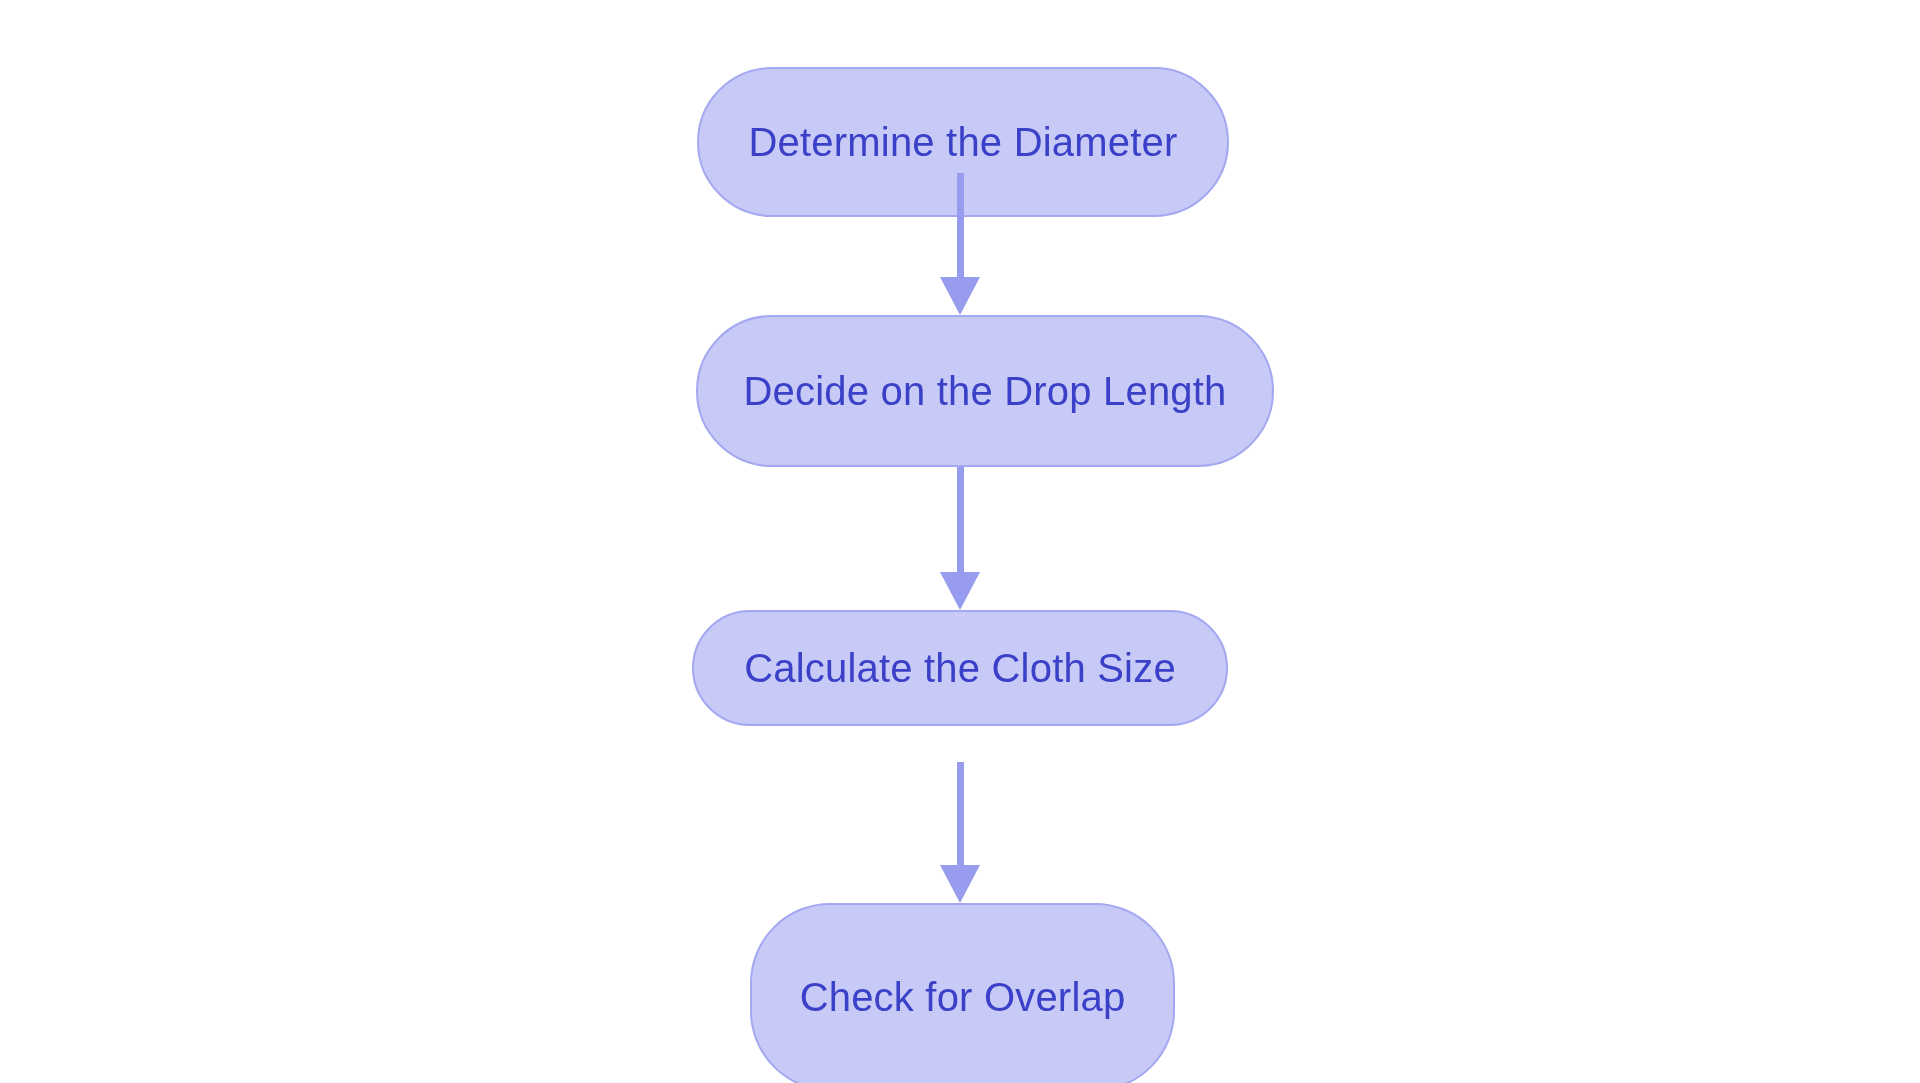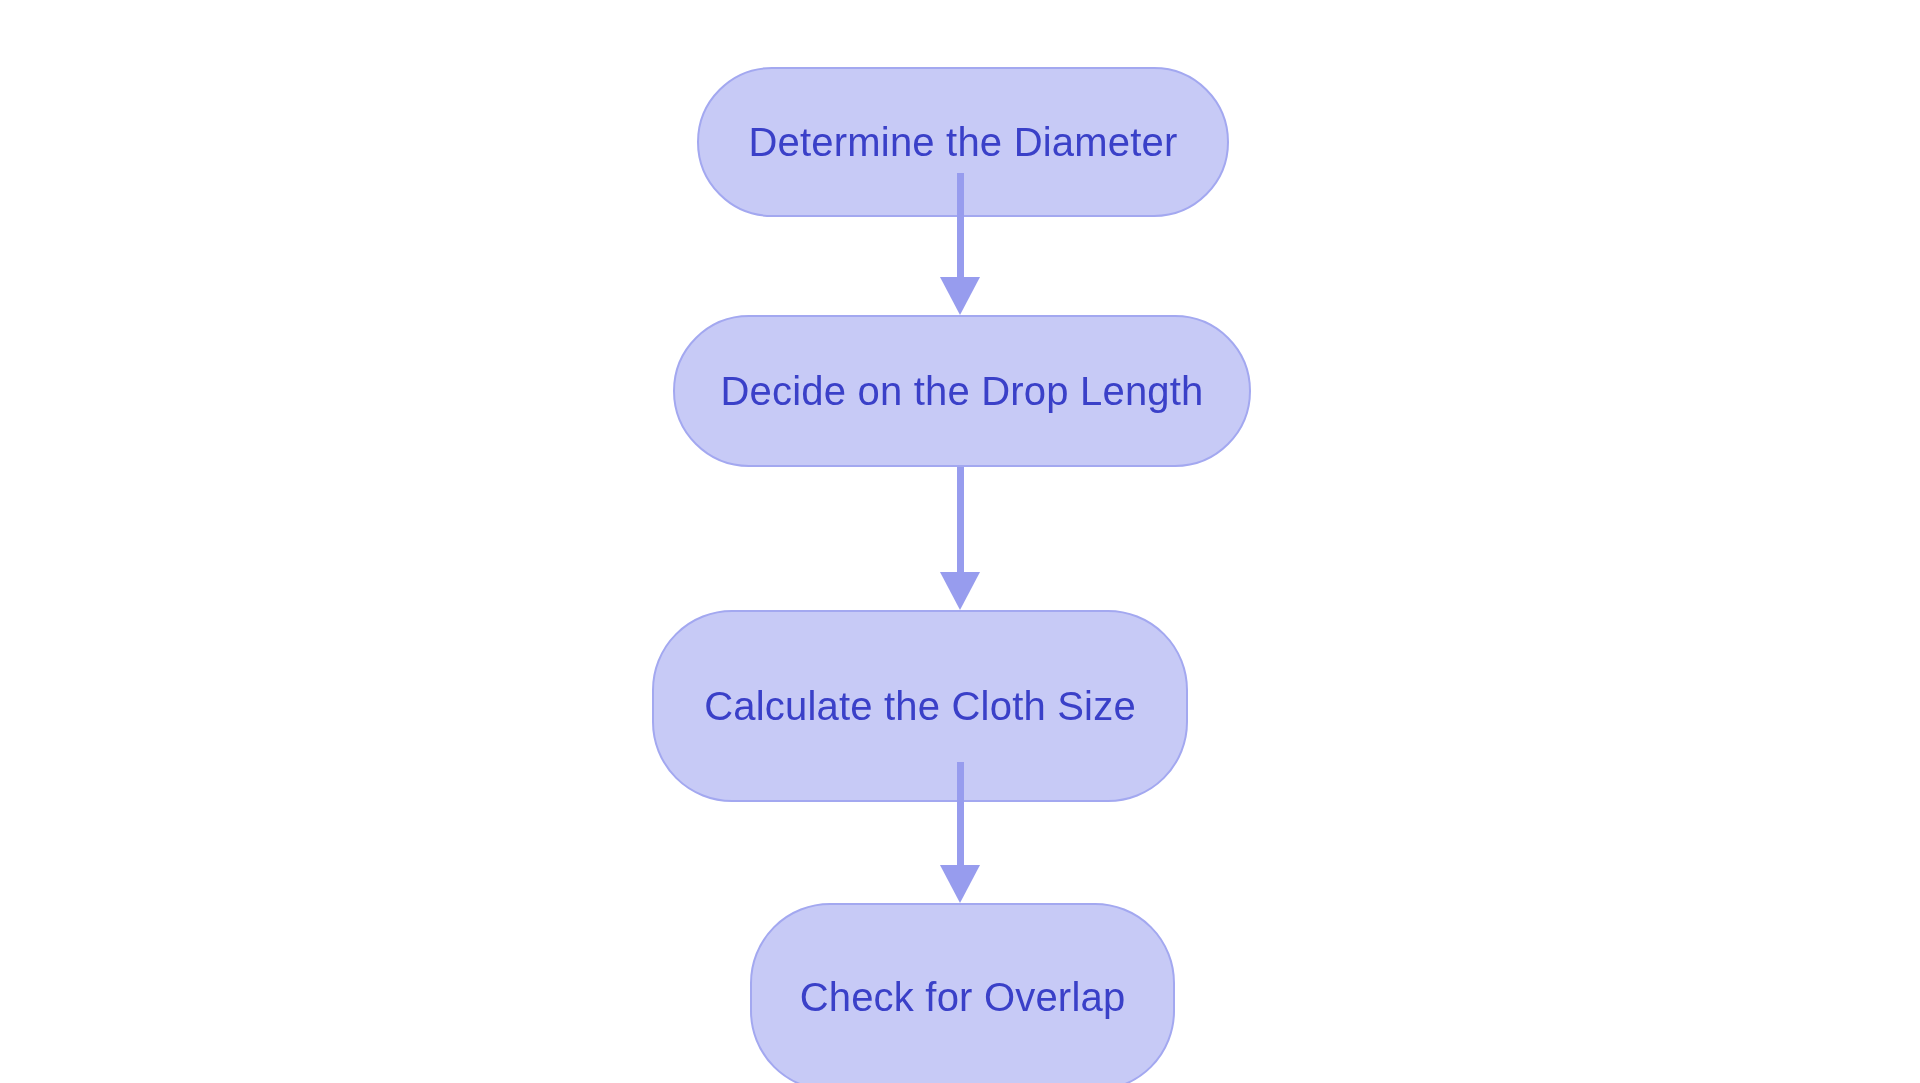--- a/index.html
+++ b/index.html
@@ -25,22 +25,22 @@
     border: 2.5px solid var(--node-border, #A3A8F0);
     border-radius: 80px;
     color: var(--node-text, #3A40C8);
     font-size: 40px;
     font-weight: 400;
     letter-spacing: 0.2px;
     text-align: center;
     white-space: nowrap;
   }
   .n1 { left: 697px; top: 23px;  width: 532px; height: 150px; margin-top: 44px; }
-  .n2 { left: 673px; top: 315px; width: 578px; height: 152px; }
-  .n3 { left: 652px; top: 610px; width: 536px; height: 192px; }
+  .n2 { left: 696px; top: 315px; width: 578px; height: 152px; }
+  .n3 { left: 692px; top: 610px; width: 536px; height: 116px; }
   .n4 { left: 750px; top: 903px; width: 425px; height: 188px; }
 
   .arrow {
     position: absolute;
     width: 40px;
     display: flex;
     flex-direction: column;
     align-items: center;
   }
   .arrow .stem {

